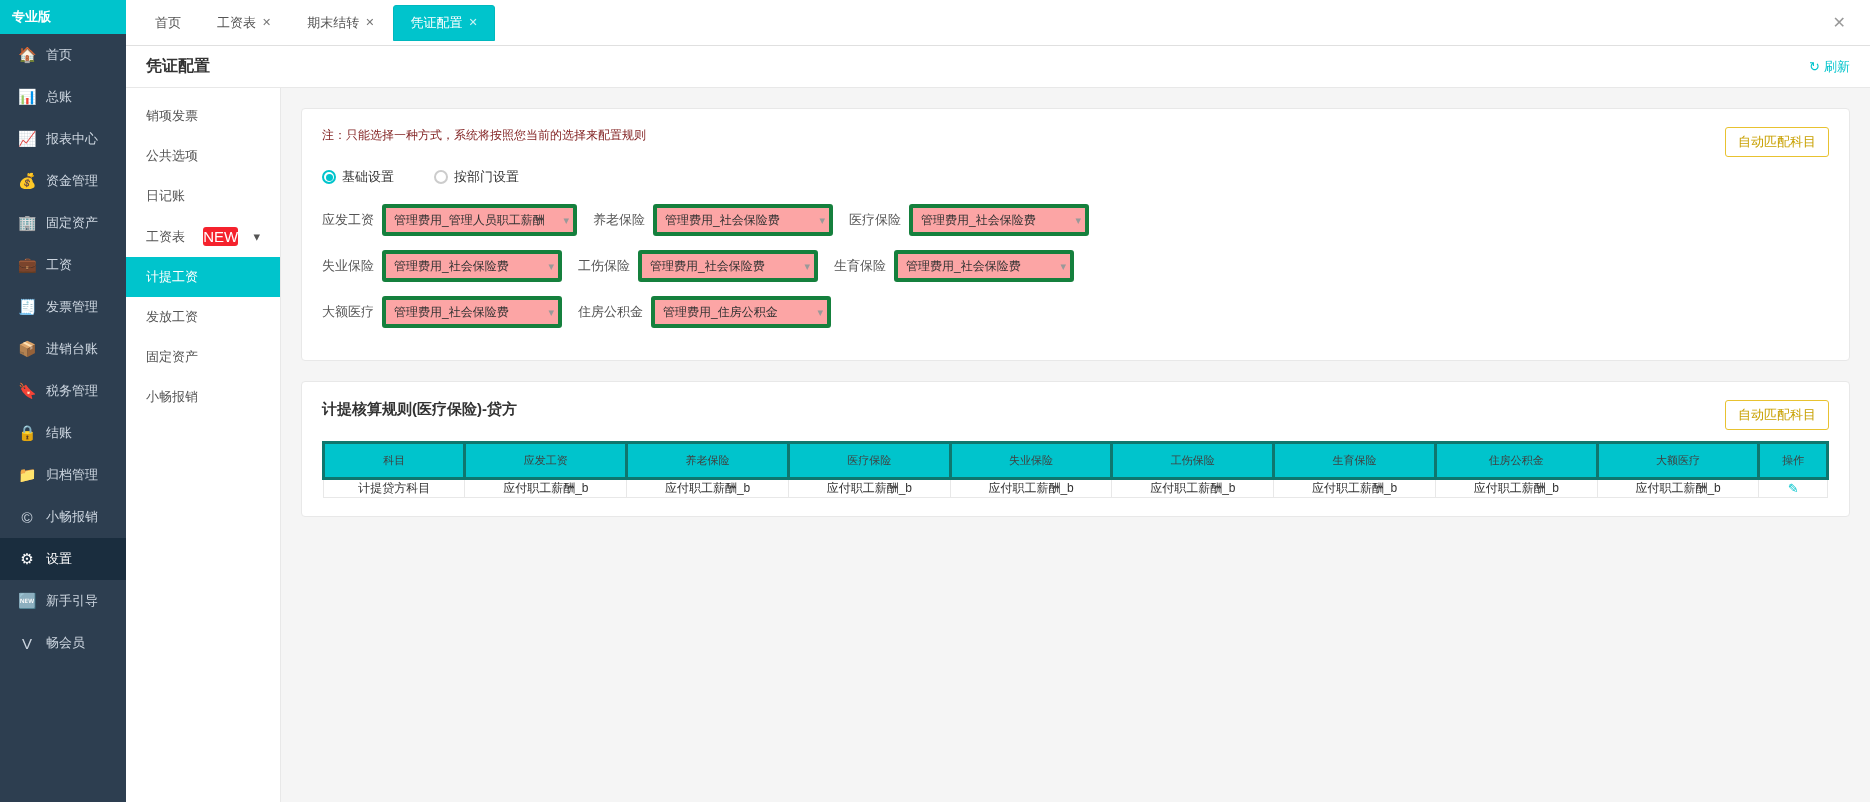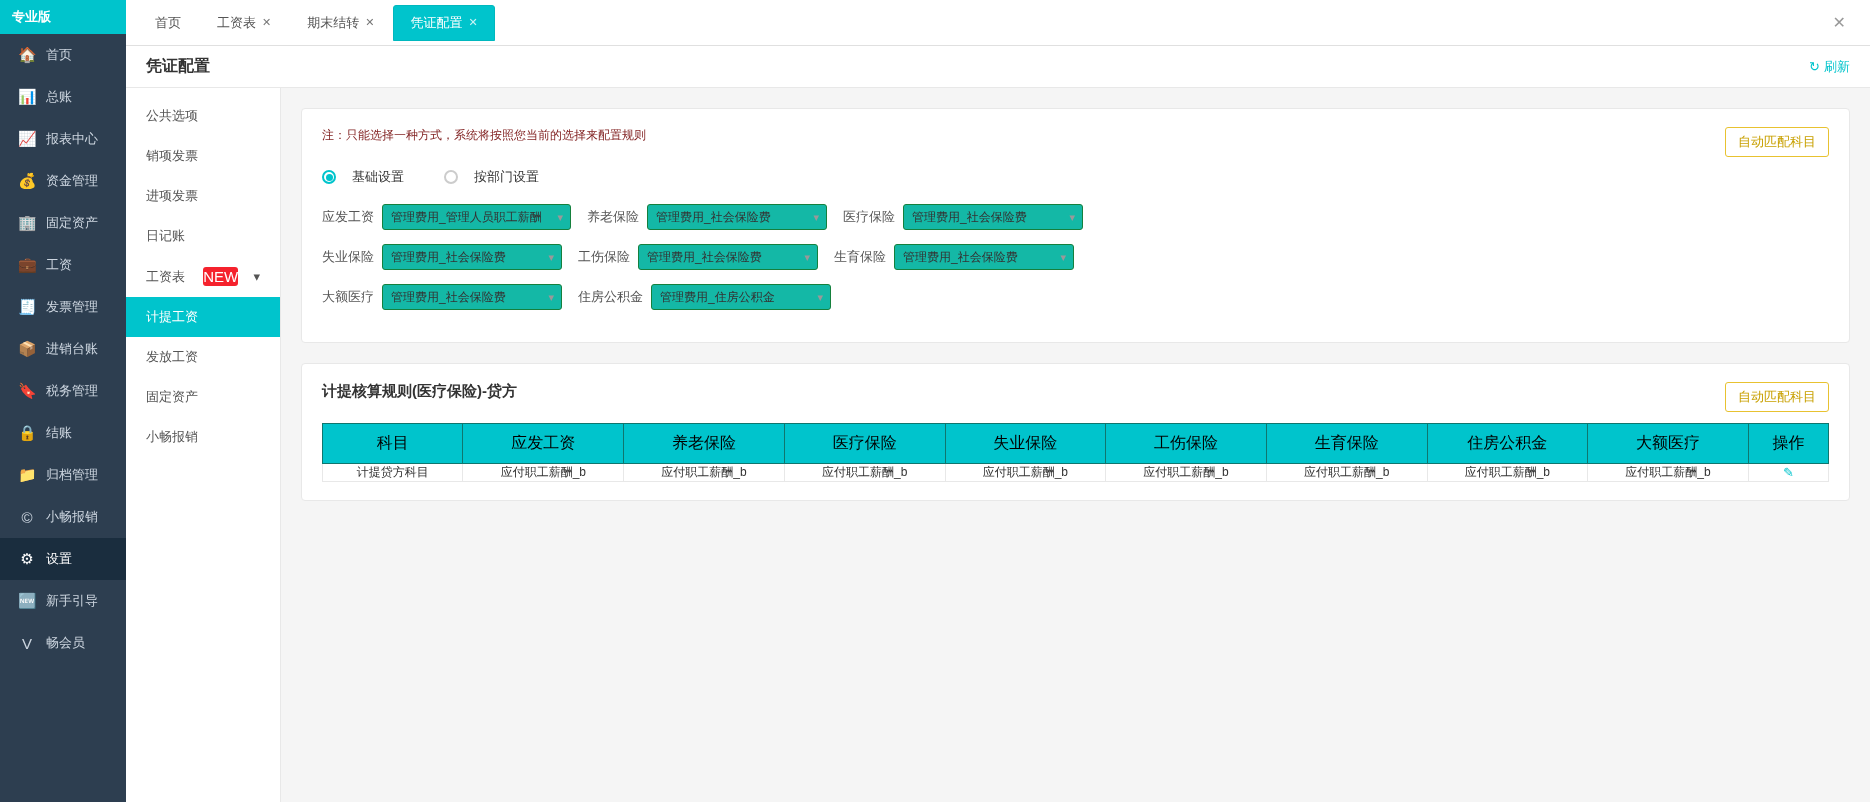--- a/index.html
+++ b/index.html
@@ -39,41 +39,41 @@
     
     .main-content { flex: 1; overflow-y: auto; padding: 20px; }
 
     
     .section { background: #fff; border: 1px solid #e8e8e8; border-radius: 4px; margin-bottom: 20px; padding: 18px 20px; }
     .section-title { font-size: 15px; font-weight: bold; color: #333; margin-bottom: 12px; }
     .section-note { color: #7f1d1d; font-size: 12px; margin-bottom: 14px; }
 
     
     .radio-group { display: flex; gap: 40px; margin-bottom: 18px; align-items: center; }
-    .radio-option { display: flex; align-items: center; gap: 16px; cursor: pointer; color: #333; font-size: 13px; }
+    .radio-option { display: flex; align-items: center; gap: 6px; cursor: pointer; color: #333; font-size: 13px; }
     .radio-circle { width: 14px; height: 14px; border-radius: 50%; border: 2px solid #ccc; display: flex; align-items: center; justify-content: center; }
     .radio-circle.selected { border-color: #00c4cc; }
     .radio-circle.selected::after { content: ''; width: 7px; height: 7px; border-radius: 50%; background: #00c4cc; display: block; }
 
     
     .form-row { display: flex; align-items: center; gap: 16px; margin-bottom: 14px; flex-wrap: wrap; }
     .form-field { display: flex; align-items: center; gap: 8px; }
     .form-label { color: #555; font-size: 13px; white-space: nowrap; min-width: 50px; }
-    .form-select { border: 1px solid #15803d; border-radius: 3px; padding: 5px 28px 5px 8px; font-size: 12px; color: #333; background: #14b8a6; min-width: 180px; appearance: none; cursor: pointer; position: relative; }
+    .form-select { border: 4px solid #15803d; border-radius: 3px; padding: 5px 28px 5px 8px; font-size: 12px; color: #333; background: #fca5a5; min-width: 180px; appearance: none; cursor: pointer; position: relative; }
     .select-wrapper { position: relative; display: inline-block; }
     .select-wrapper::after { content: '▾'; position: absolute; right: 8px; top: 50%; transform: translateY(-50%); color: #999; font-size: 11px; pointer-events: none; }
 
     
     .auto-match-btn { border: 1px solid #e8c230; color: #c8a000; background: #fff; border-radius: 3px; padding: 5px 12px; font-size: 13px; cursor: pointer; float: right; }
     .section-header { display: flex; align-items: flex-start; justify-content: space-between; margin-bottom: 10px; }
     .section-header-left { flex: 1; }
 
     
     .data-table { width: 100%; border-collapse: collapse; margin-top: 10px; }
-    .data-table th { background: #00c4cc; color: #000000; padding: 9px 10px; text-align: center; font-size: 16px; font-weight: normal; border: 1px solid #0f766e; }
+    .data-table th { background: #00c4cc; color: #404040; padding: 9px 10px; text-align: center; font-size: 11px; font-weight: normal; border: 3px solid #0f766e; }
     .data-table td { padding: 0 10px; text-align: center; font-size: 12px; border: 1px solid #e8e8e8; color: #333; background: #fff; }
 
     
     .edit-icon { color: #00c4cc; cursor: pointer; font-size: 13px; }
   </style>
 </head>
 <body>
 
 <div class="sidebar">
   <div class="sidebar-header">专业版</div>
@@ -170,27 +170,24 @@
       <span>↻</span>
       <span>刷新</span>
     </div>
   </div>
 
   <div class="content-area">
 
     <div class="left-nav">
       <div id="left-nav-items">
           <div class="left-nav-item">
+            <span>销项发票</span>
+          </div>
+          <div class="left-nav-item">
             <span>公共选项</span>
-          </div>
-          <div class="left-nav-item">
-            <span>销项发票</span>
-          </div>
-          <div class="left-nav-item">
-            <span>进项发票</span>
           </div>
           <div class="left-nav-item">
             <span>日记账</span>
           </div>
           <div class="left-nav-item">
             <span>工资表</span>
             <span class="new-badge">NEW</span>
             <span>▾</span>
           </div>
           <div class="left-nav-item active">

